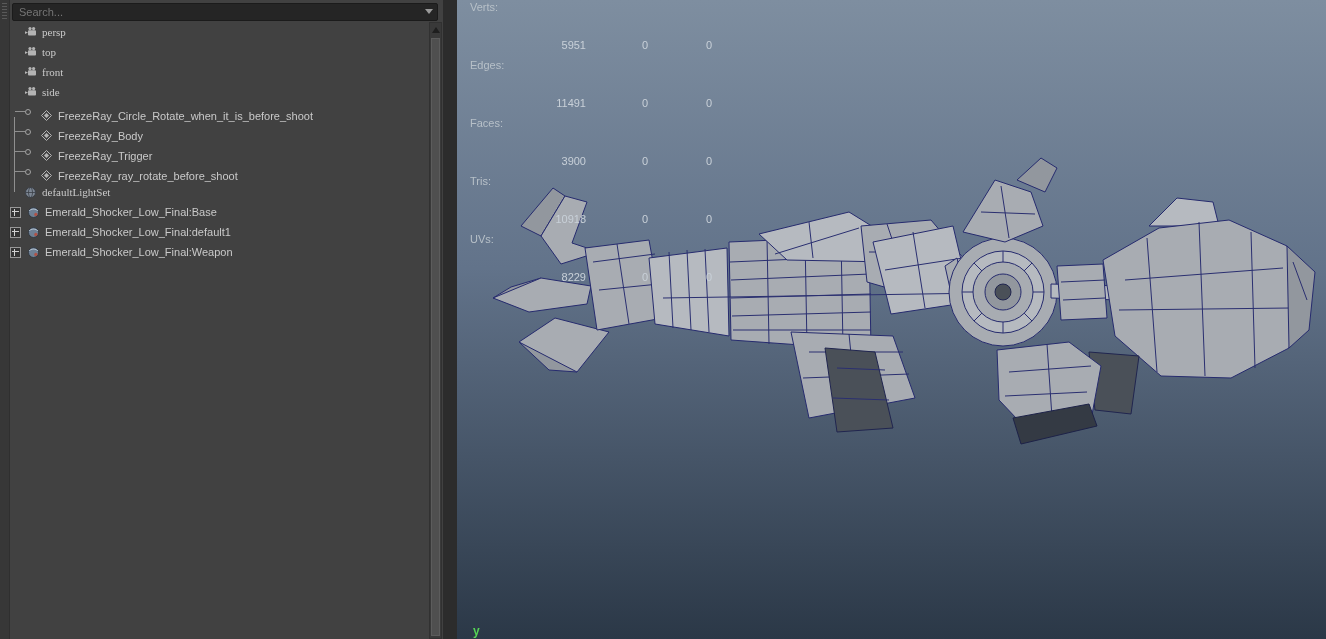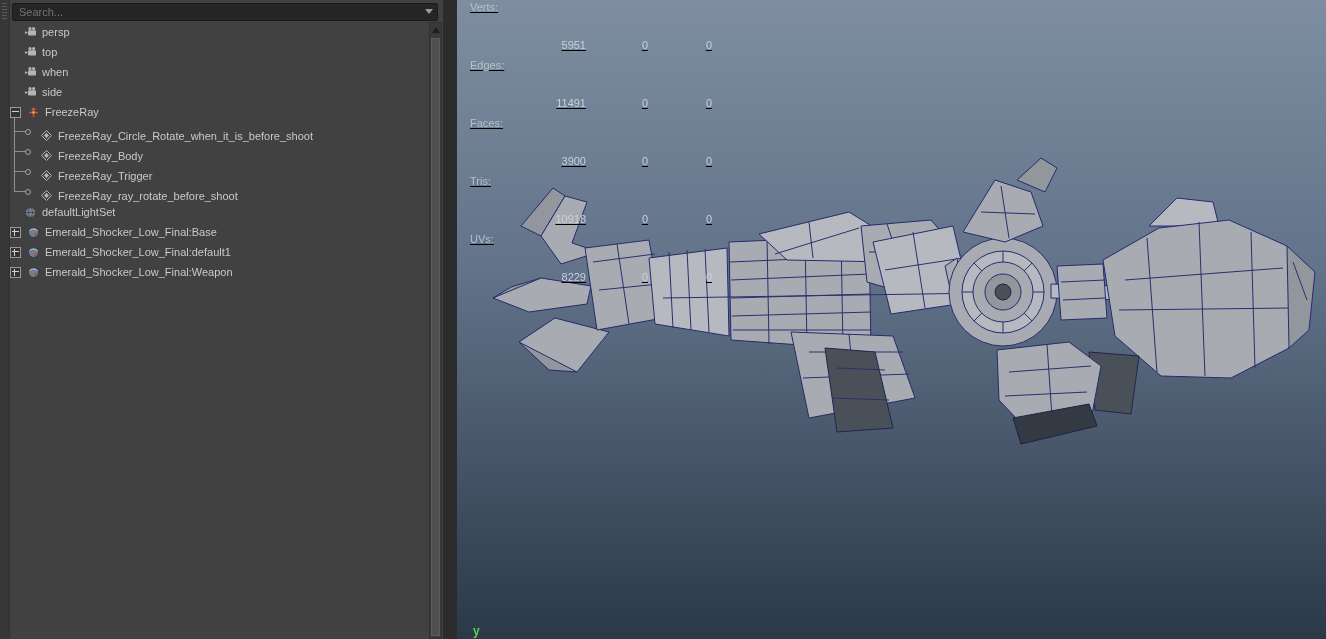--- a/index.html
+++ b/index.html
@@ -15,21 +15,21 @@
   .search-row input{width:100%;height:18px;box-sizing:border-box;background:#252525;
         border:1px solid #1b1b1b;border-radius:2px;color:#a0a0a0;font-size:11px;
         font-family:"Liberation Sans",sans-serif;padding:0 20px 0 6px;outline:none;}
   .dd-arrow{position:absolute;right:5px;top:7px;width:0;height:0;
         border-left:4px solid transparent;border-right:4px solid transparent;border-top:5px solid #9a9a9a;}
 
   .rows{position:absolute;left:10px;top:22px;width:415px;}
   .row{height:20px;display:flex;align-items:center;position:relative;color:#c9c9c9;
        font-size:11px;white-space:nowrap;cursor:default;}
   .row .icon{width:13px;height:13px;margin-right:5px;flex:0 0 13px;}
-  .row.cam,.row.set{padding-left:14px;}
+  .row.cam,.row.set{padding-left:14px;font-family:Liberation Serif, serif;}
   .row.child{padding-left:30px;align-items:flex-end;}
   .toggle{width:9px;height:9px;border:1px solid #979797;background:#343434;position:relative;
           margin-right:6px;flex:0 0 9px;}
   .toggle::before{content:"";position:absolute;left:1px;right:1px;top:3px;height:1px;background:#d0d0d0;}
   .toggle.plus::after{content:"";position:absolute;top:1px;bottom:1px;left:3px;width:1px;background:#d0d0d0;}
   .vline{position:absolute;left:4px;top:95px;width:1px;height:75px;background:#8f8f8f;}
   .row.child::before{content:"";position:absolute;left:5px;top:9px;width:10px;height:1px;background:#8f8f8f;}
   .dot{position:absolute;left:15px;top:7px;width:4px;height:4px;border:1px solid #a3a3a3;
        border-radius:50%;background:#414141;}
 
@@ -37,21 +37,21 @@
   .sb-up{position:absolute;left:2px;top:4px;width:0;height:0;border-left:4px solid transparent;
          border-right:4px solid transparent;border-bottom:6px solid #1e1e1e;}
   .sb-thumb{position:absolute;left:1px;right:1px;top:15px;bottom:2px;background:#4f4f4f;border:1px solid #5c5c5c;}
 
   .divider{position:absolute;left:443px;top:0;width:14px;height:639px;background:#2c2c2c;}
 
   
   .viewport{position:absolute;left:457px;top:0;width:869px;height:639px;
             background:linear-gradient(180deg,#7e8ea0 0%,#62738a 42%,#2b3847 100%);}
   .hud{position:absolute;left:13px;top:1px;display:grid;grid-template-columns:58px 58px 62px 64px;
-       row-gap:7px;font-size:11px;line-height:13px;text-decoration:underline;}
+       row-gap:7px;font-size:11px;line-height:13px;}
   .hud .lab{color:#b7c0c8;text-align:left;}
   .hud .val{color:#c8d0d8;text-align:right;margin-top:38px;}
   .axis-y{position:absolute;left:16px;bottom:1px;color:#55d455;font-size:12px;font-weight:bold;}
   .model{position:absolute;left:0;top:0;}
 
   .f1{fill:#a8acb2;stroke:#262b6e;}
   .f2{fill:#b6bac0;stroke:#262b6e;}
   .f3{fill:#92979e;stroke:#262b6e;}
   .f4{fill:#4a5058;stroke:#20254f;}
   .f5{fill:#343a44;stroke:#1d2248;}
@@ -93,42 +93,32 @@
             </svg></span>
         <span>top</span>
       </div>
       <div class="row cam">
         <span class="icon"><svg width="13" height="13" viewBox="0 0 13 13">
               <path fill="#b4b4b4" d="M1,5.2 L4,6.6 L1,8 Z"></path>
               <rect x="4" y="4.2" width="8" height="5.4" rx="1" fill="#b4b4b4"></rect>
               <circle cx="6" cy="2.6" r="1.6" fill="#b4b4b4"></circle>
               <circle cx="9.6" cy="2.6" r="1.6" fill="#b4b4b4"></circle>
             </svg></span>
-        <span>when</span>
+        <span>front</span>
       </div>
       <div class="row cam">
         <span class="icon"><svg width="13" height="13" viewBox="0 0 13 13">
               <path fill="#b4b4b4" d="M1,5.2 L4,6.6 L1,8 Z"></path>
               <rect x="4" y="4.2" width="8" height="5.4" rx="1" fill="#b4b4b4"></rect>
               <circle cx="6" cy="2.6" r="1.6" fill="#b4b4b4"></circle>
               <circle cx="9.6" cy="2.6" r="1.6" fill="#b4b4b4"></circle>
             </svg></span>
         <span>side</span>
       </div>
 
-      <div class="row root">
-        <span class="toggle minus"></span>
-        <span class="icon"><svg width="13" height="13" viewBox="0 0 13 13">
-              <g stroke="#d2553e" stroke-width="1.4" fill="none">
-                <path d="M6.5,11 V2 M6.5,2 L4.6,4 M6.5,2 L8.4,4 M2,6.5 H11"></path>
-              </g>
-              <circle cx="6.5" cy="6.5" r="1.3" fill="#e0b23c"></circle>
-            </svg></span>
-        <span>FreezeRay</span>
-      </div>
 
       <div class="row child">
         <span class="dot"></span>
         <span class="icon"><svg width="13" height="13" viewBox="0 0 13 13">
               <path d="M6.5,1.5 L11.5,6.5 L6.5,11.5 L1.5,6.5 Z" fill="none" stroke="#b4b4b4"></path>
               <path d="M6.5,4 L9,6.5 L6.5,9 L4,6.5 Z" fill="#b4b4b4"></path>
             </svg></span>
         <span>FreezeRay_Circle_Rotate_when_it_is_before_shoot</span>
       </div>
       <div class="row child">

